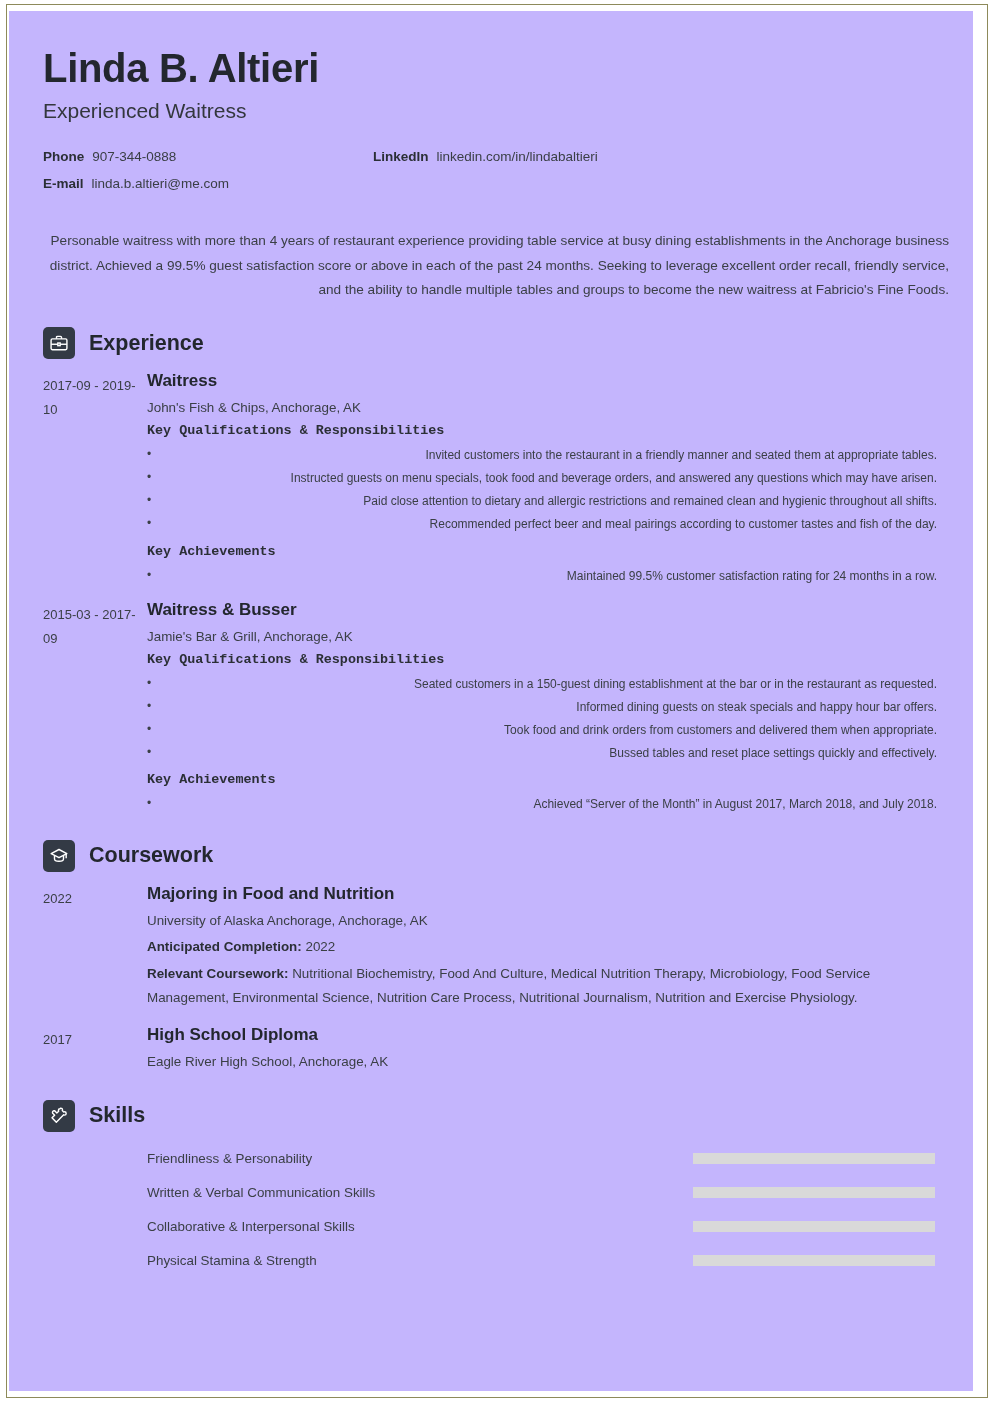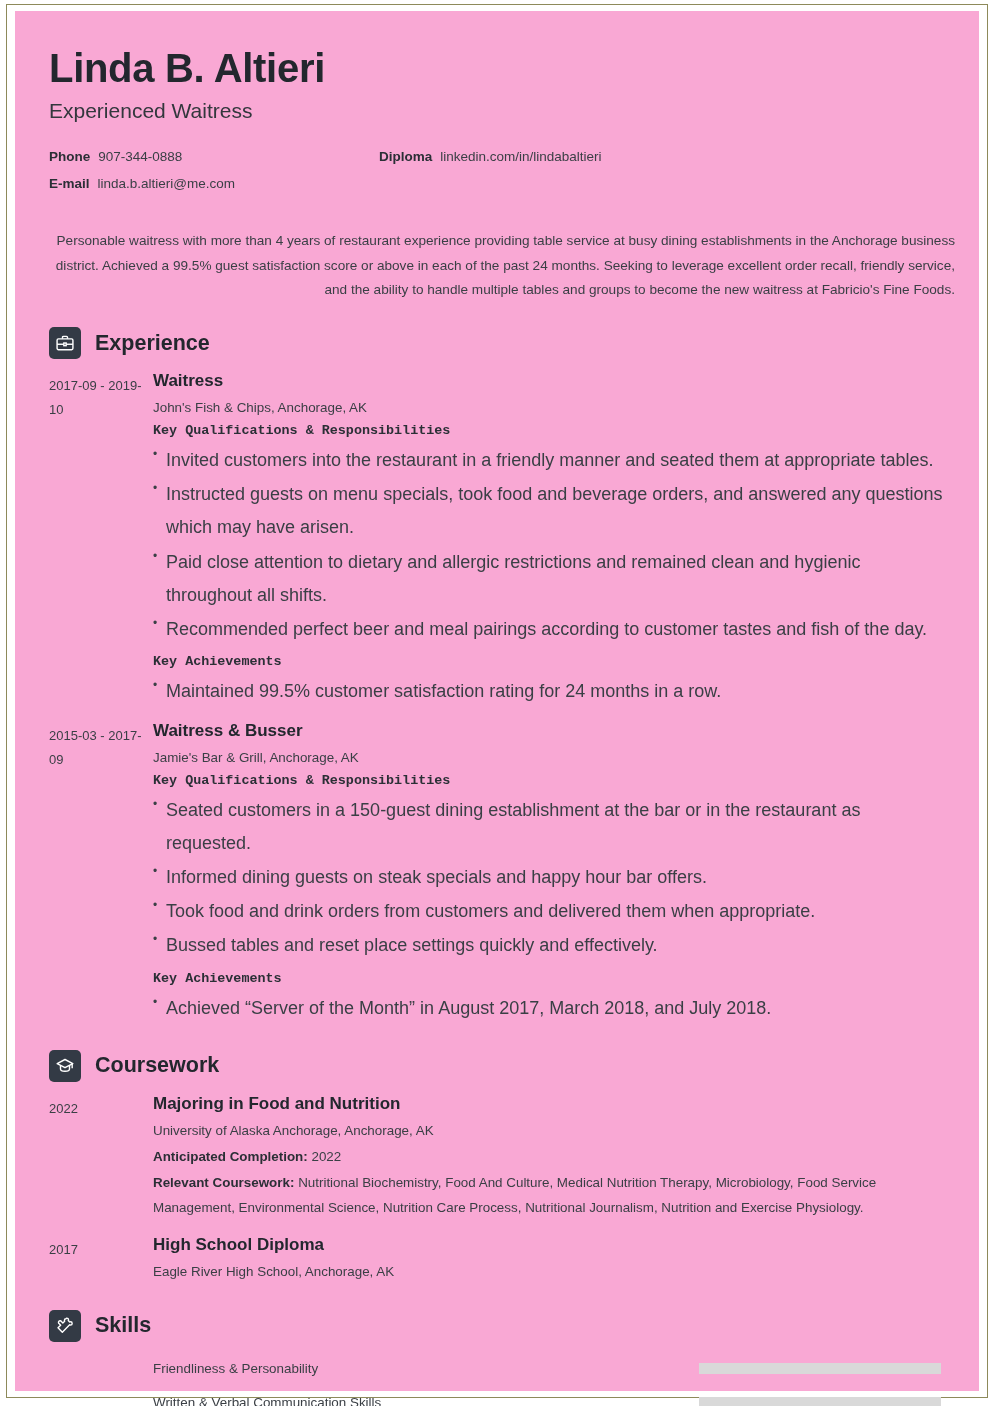--- a/index.html
+++ b/index.html
@@ -19,25 +19,25 @@
     left: 6px;
     top: 4px;
     width: 982px;
     height: 1394px;
     border: 1px solid #8d8a5a;
     background: #ffffff;
     box-sizing: border-box;
   }
   .sheet {
     position: absolute;
-    left: 8px;
+    left: 2px;
     top: 6px;
     width: 964px;
     height: 1380px;
-    background: #f9a8d4;
+    background: #c4b5fd;
     box-sizing: border-box;
   }
   .inner {
     padding: 36px 36px 0 34px;
   }
 
   
   .name {
     font-size: 40px;
     font-weight: bold;
@@ -141,24 +141,25 @@
     font-family: Liberation Mono, monospace;
   }
   ul.bullets {
     list-style: none;
     margin: 0;
     padding: 0;
   }
   ul.bullets li {
     position: relative;
     padding-left: 13px;
-    font-size: 18px;
+    font-size: 12px;
     line-height: 1.84;
     color: #3a3f45;
     margin-bottom: 1px;
+    text-align: right;
   }
   ul.bullets li:before {
     content: "\2022";
     position: absolute;
     left: 0;
     top: -1px;
     color: #3a3f45;
     font-size: 12px;
   }
   .detail-line {
@@ -207,21 +208,21 @@
       <h1 class="name">Linda B. Altieri</h1>
       <div class="job-title">Experienced Waitress</div>
 
       <div class="contact-grid">
         <div class="contact-row">
           <div class="contact-cell left">
             <span class="c-label">Phone</span>
             <span class="c-value">907-344-0888</span>
           </div>
           <div class="contact-cell">
-            <span class="c-label">Diploma</span>
+            <span class="c-label">LinkedIn</span>
             <span class="c-value">linkedin.com/in/lindabaltieri</span>
           </div>
         </div>
         <div class="contact-row">
           <div class="contact-cell left">
             <span class="c-label">E-mail</span>
             <span class="c-value">linda.b.altieri@me.com</span>
           </div>
         </div>
       </div>

